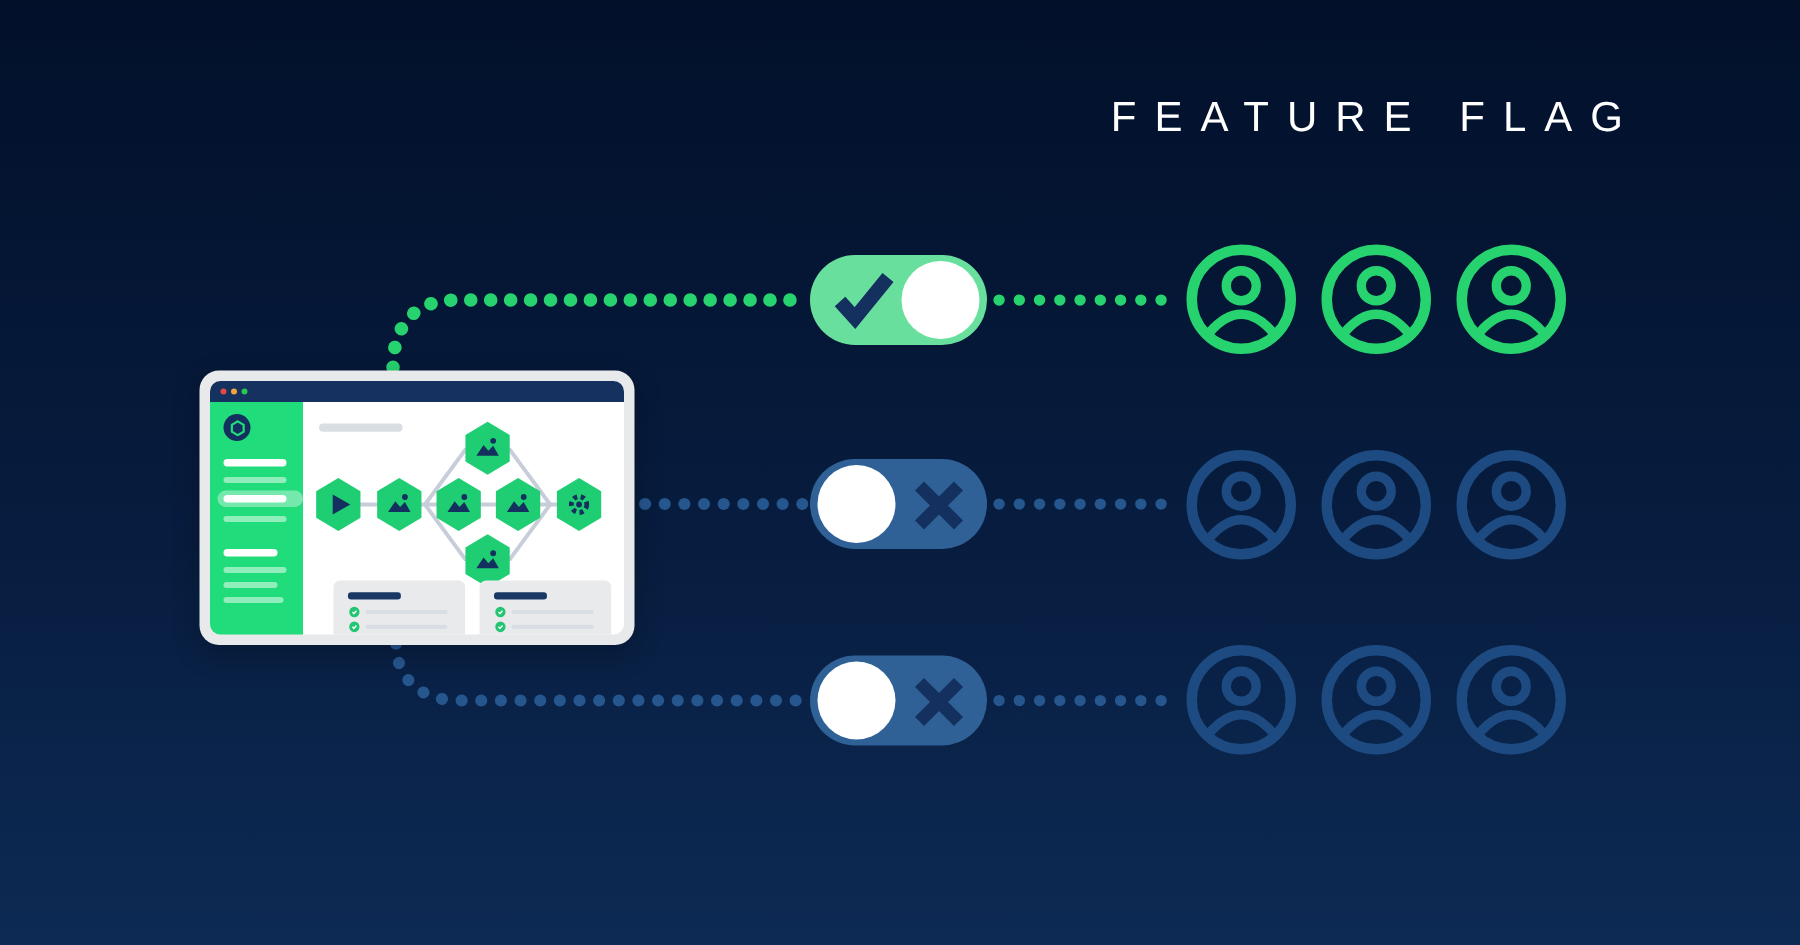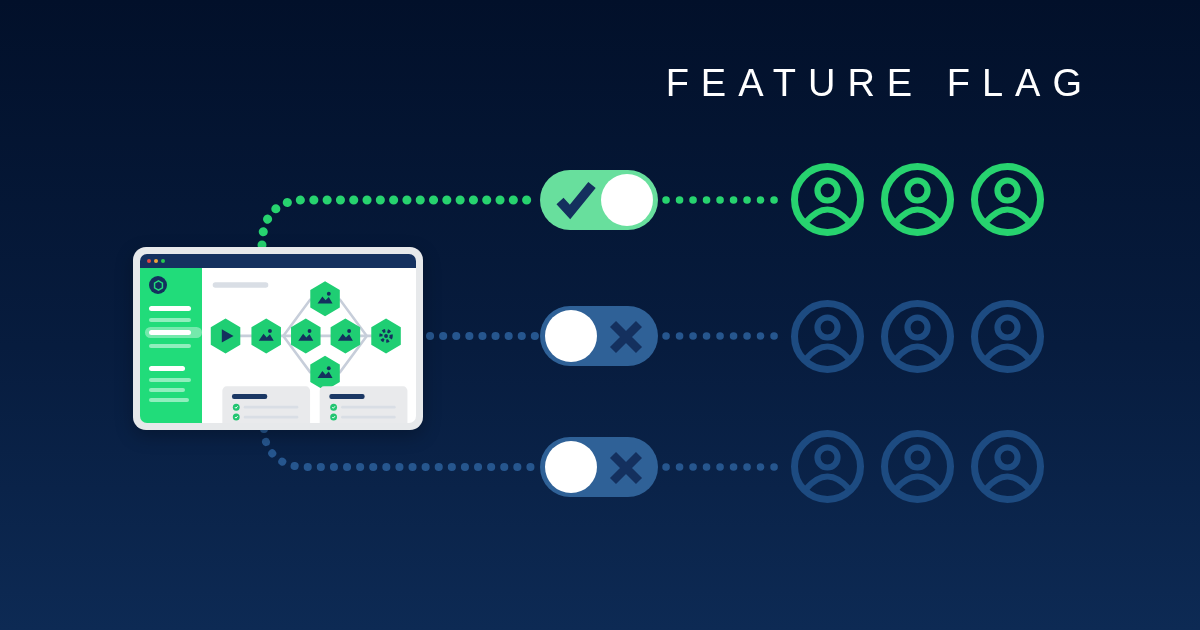--- a/index.html
+++ b/index.html
@@ -5,21 +5,21 @@
   * { margin:0; padding:0; box-sizing:border-box; }
   html,body { width:1200px; height:630px; }
   body { font-family:"Liberation Sans", sans-serif; }
   #stage {
     position:relative; width:1200px; height:630px; overflow:hidden;
     background:linear-gradient(180deg,#02102a 0%,#071c3e 55%,#0d2a54 100%);
   }
   
   .headline {
     position:absolute; top:62px; right:106px;
-    color:#ffffff; font-size:38px; font-weight:500;
+    color:#ffffff; font-size:28px; font-weight:500;
     letter-spacing:12px; white-space:nowrap;
   }
   
   #connectors { position:absolute; left:0; top:0; z-index:1; pointer-events:none; }
   
   .window {
     position:absolute; left:133px; top:247px; width:290px; height:183px;
     background:#e7e9eb; border-radius:13px; padding:7px; z-index:2;
     box-shadow:0 6px 18px rgba(0,0,0,.25);
   }

